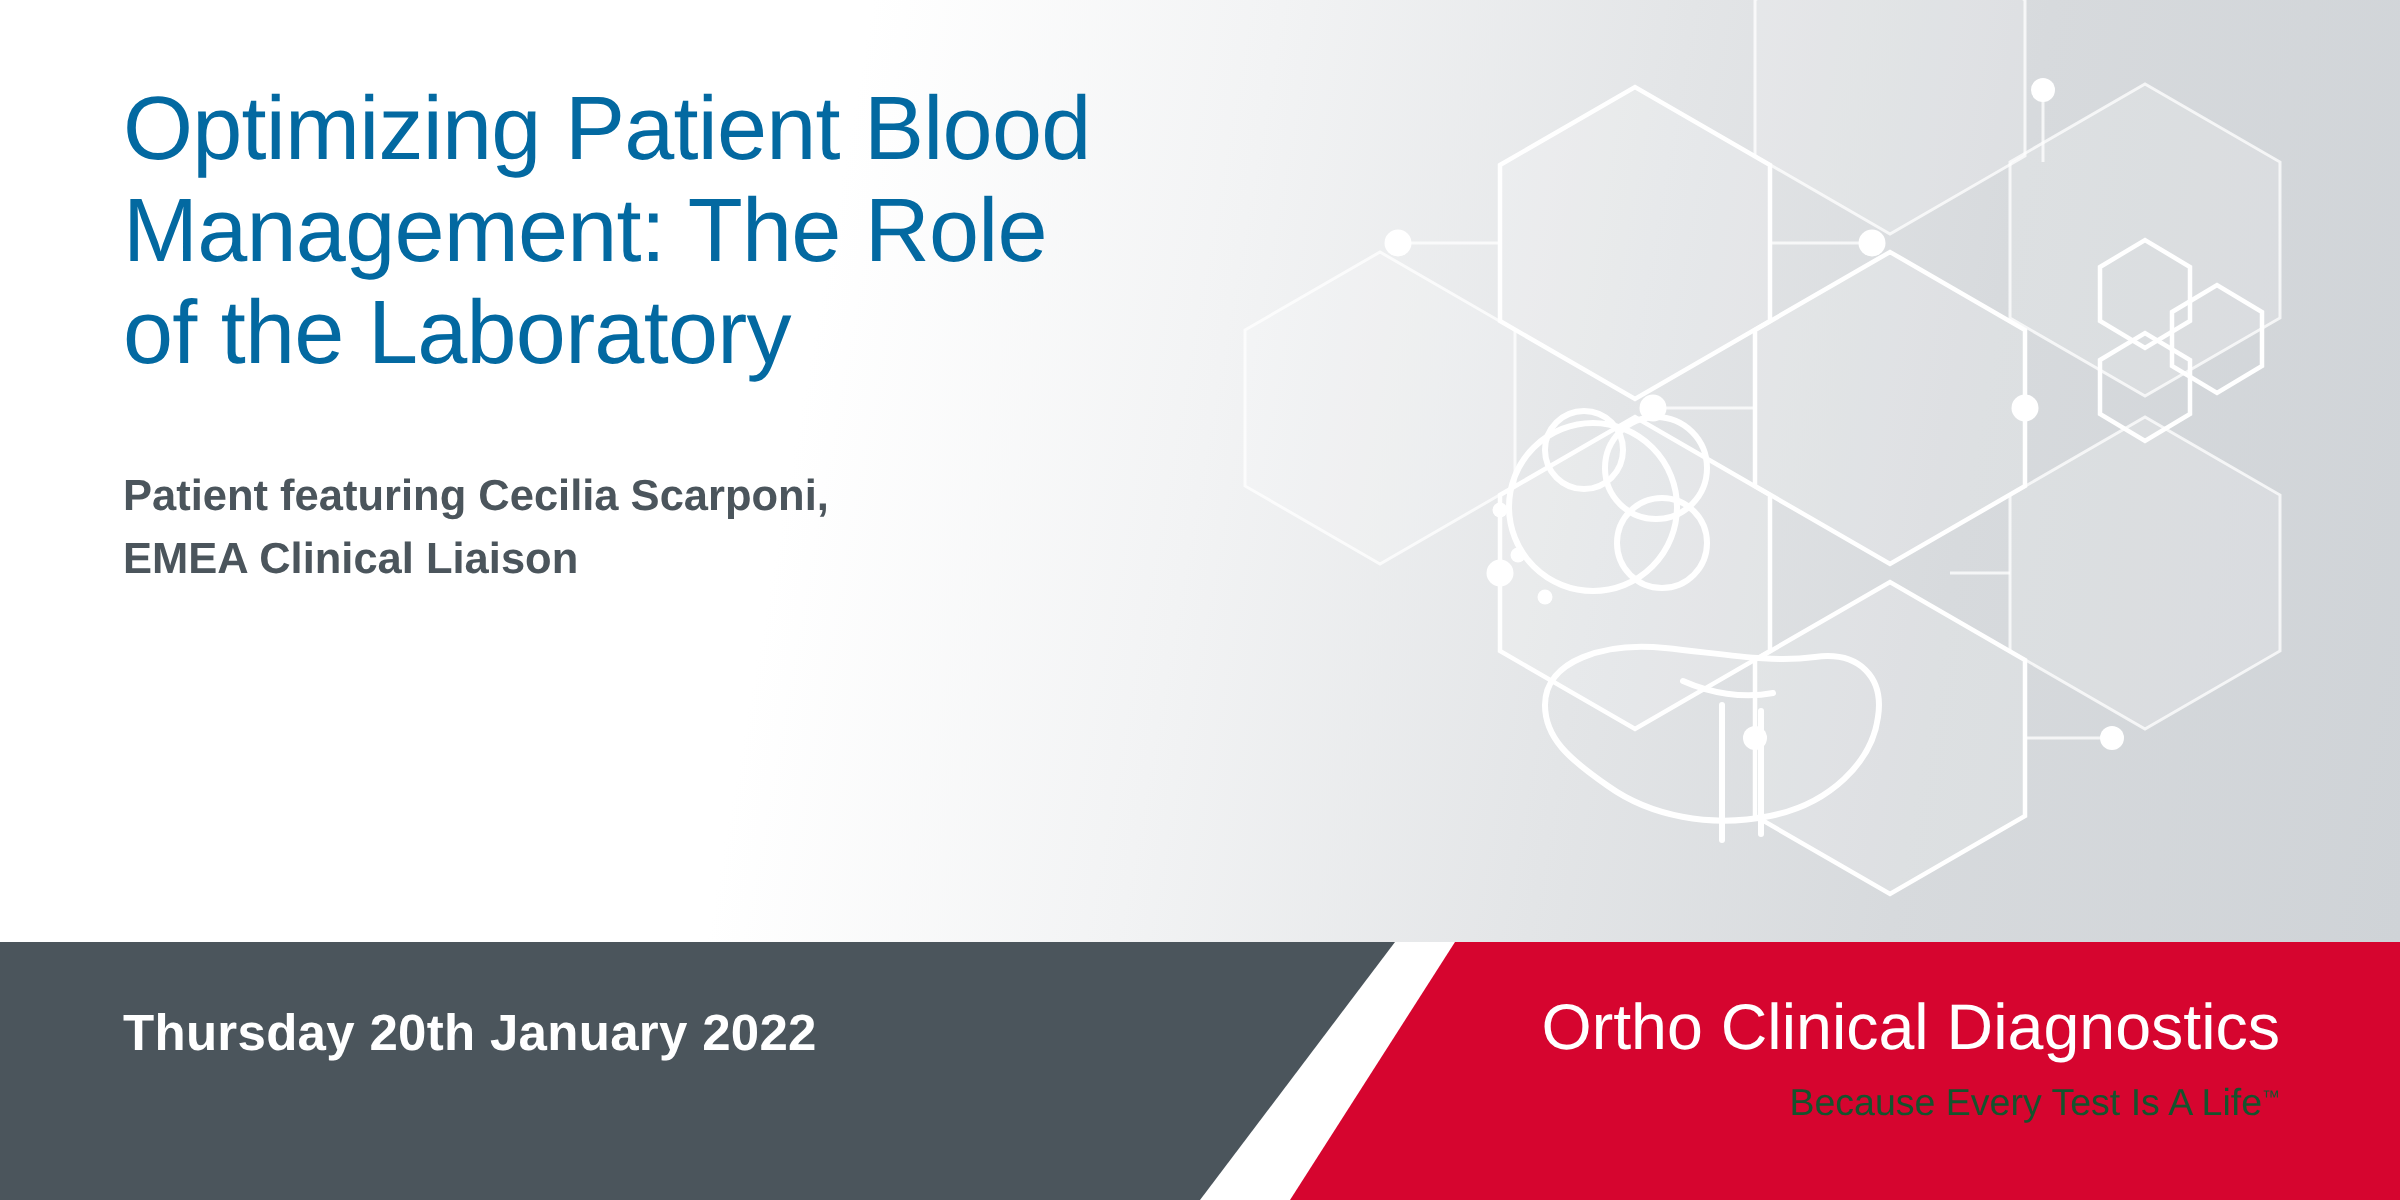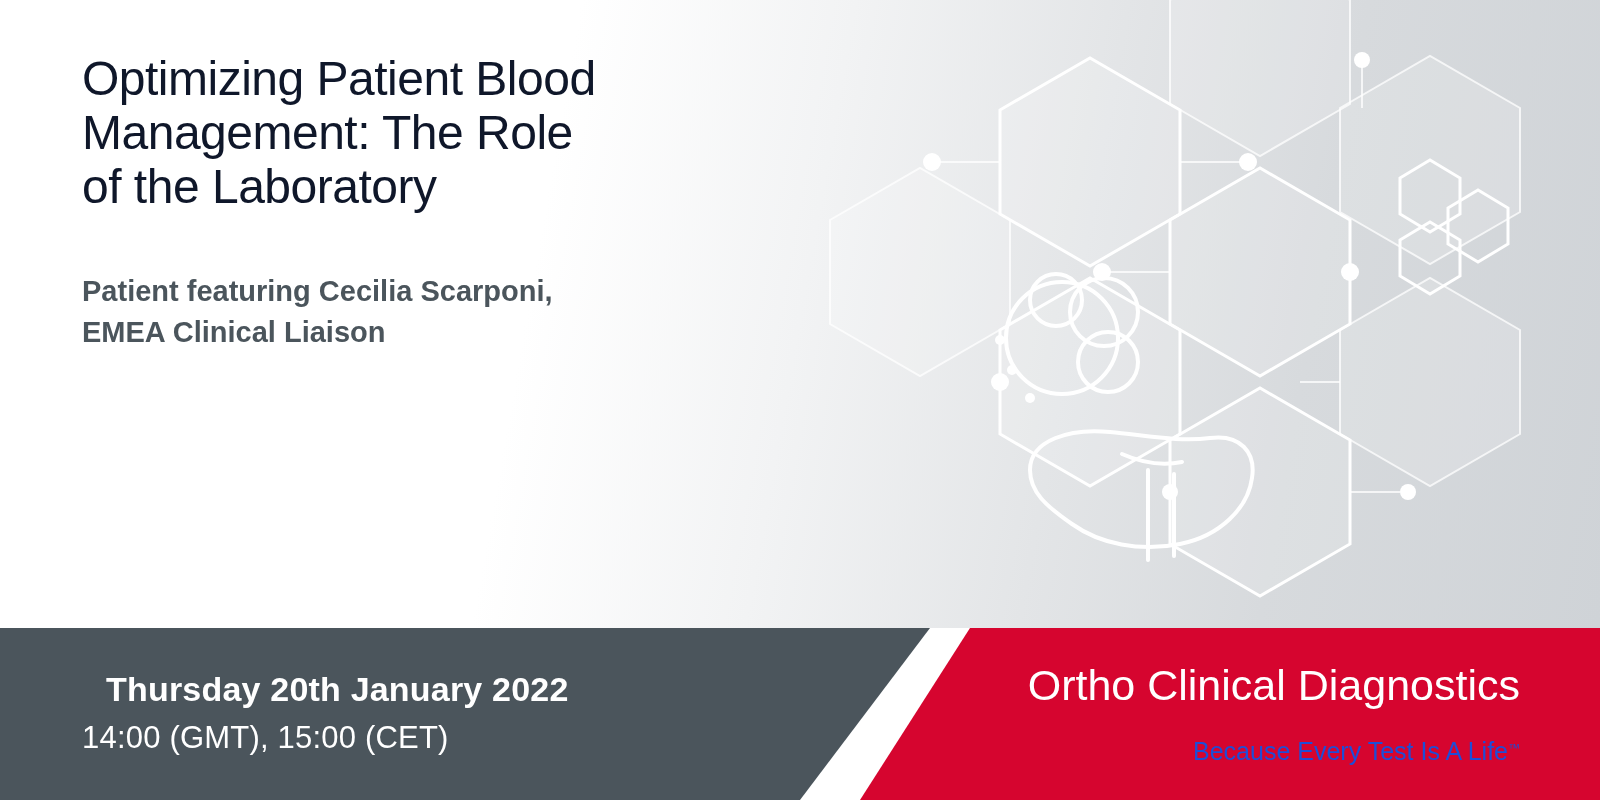--- a/index.html
+++ b/index.html
@@ -30,22 +30,22 @@
     height: 100%;
   }
   
   .content {
     position: absolute;
     left: 82px;
     top: 52px;
     width: 1000px;
   }
   .title {
-    color: #0f172a;
-    font-size: 48px;
+    color: #0369a1;
+    font-size: 60px;
     line-height: 1.13;
     font-weight: 400;
     letter-spacing: -0.5px;
     margin: 0;
     white-space: pre-line;
   }
   .subtitle {
     margin: 56px 0 0 0;
     color: #4b555c;
     font-size: 29px;
@@ -80,21 +80,20 @@
     clip-path: polygon(110px 0, 740px 0, 740px 172px, 0 172px);
   }
   .footer-date {
     position: absolute;
     left: 82px;
     top: 42px;
     color: #ffffff;
     font-size: 34px;
     font-weight: bold;
     letter-spacing: 0.2px;
-    margin-left: 24px;
   }
   .footer-time {
     position: absolute;
     left: 82px;
     top: 92px;
     color: #ffffff;
     font-size: 31px;
     font-weight: 400;
     letter-spacing: 0.2px;
   }
@@ -106,22 +105,22 @@
     text-align: right;
   }
   .logo-name {
     color: #ffffff;
     font-size: 43px;
     font-weight: 400;
     letter-spacing: 0px;
     line-height: 1;
   }
   .logo-tag {
-    margin-top: 32px;
-    color: #1d4ed8;
+    margin-top: 16px;
+    color: #14532d;
     font-size: 25px;
     font-weight: 400;
     letter-spacing: 0px;
     line-height: 1;
   }
   .logo-tag .tm {
     font-size: 12px;
     vertical-align: 8px;
   }
   .hex-line { fill: none; stroke: #ffffff; stroke-width: 3; }
@@ -200,21 +199,20 @@
 of the Laboratory</h1>
     <p class="subtitle">Patient featuring Cecilia Scarponi,
 EMEA Clinical Liaison</p>
   </div>
 
   <div class="footer">
     <div class="footer-left"></div>
     <div class="footer-right"></div>
 
     <div class="footer-date">Thursday 20th January 2022</div>
-    <div class="footer-time">14:00 (GMT), 15:00 (CET)</div>
 
     <div class="logo">
       <div class="logo-name">Ortho Clinical Diagnostics</div>
       <div class="logo-tag"><span>Because Every Test Is A Life</span><span class="tm">™</span></div>
     </div>
   </div>
 
 </div>
 
 </body></html>

